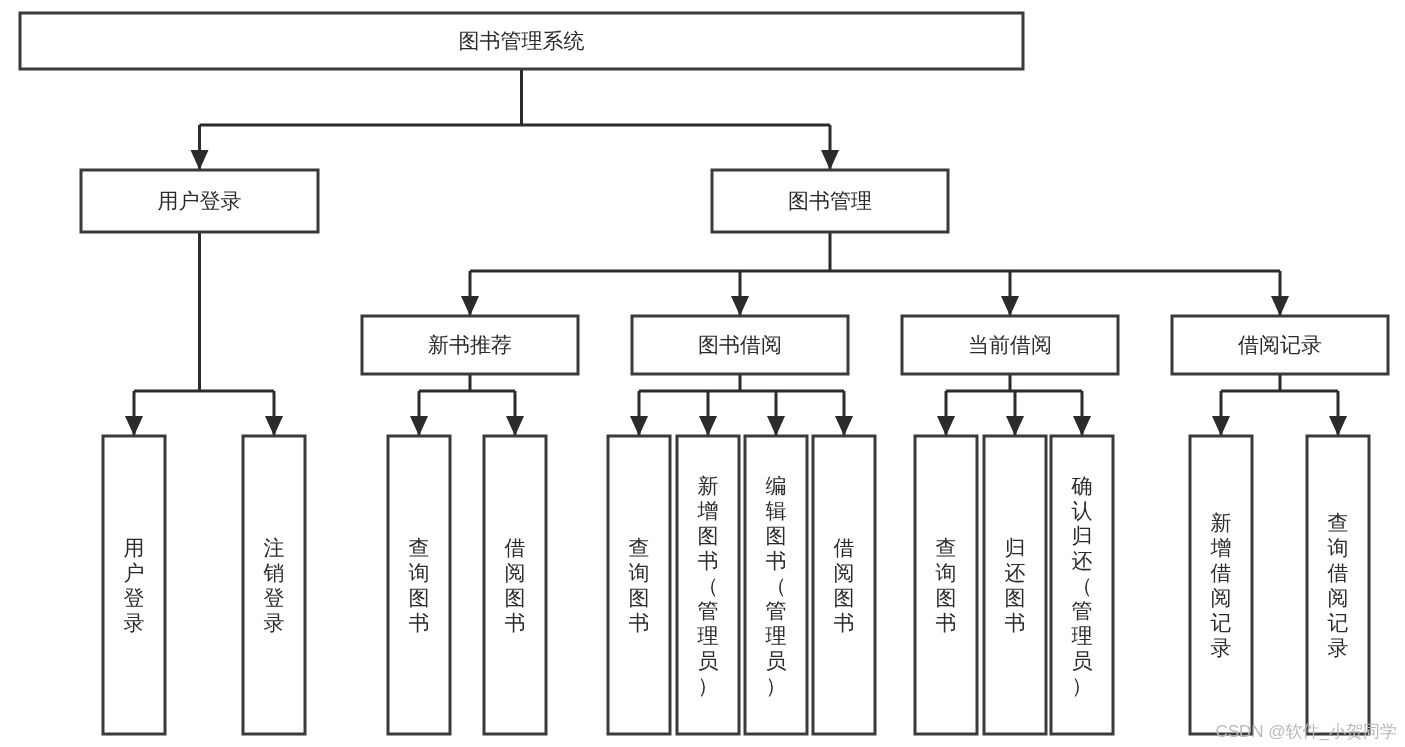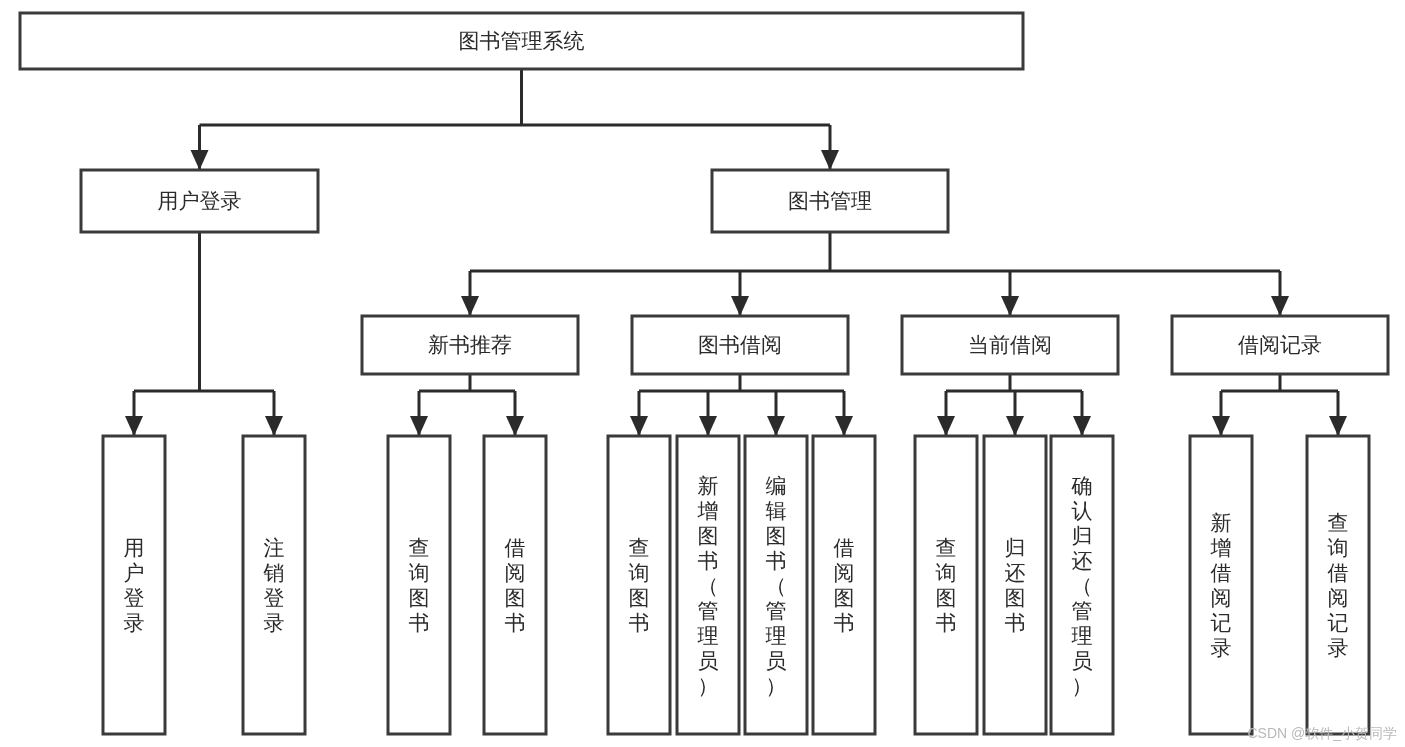--- a/index.html
+++ b/index.html
@@ -48,21 +48,21 @@
     fill: none;
   }
   .arrow-head {
     fill: #2b2b2b;
   }
   .watermark {
     position: absolute;
     right: 8px;
     bottom: 4px;
     font-family: "Liberation Sans", "DejaVu Sans", sans-serif;
-    font-size: 14px;
+    font-size: 17px;
     color: #b9b9b9;
     white-space: nowrap;
     pointer-events: none;
   }
 </style>
 </head>
 <body>
 
 <div id="diagram-root">
   <svg id="flow" viewBox="0 0 1405 747">

